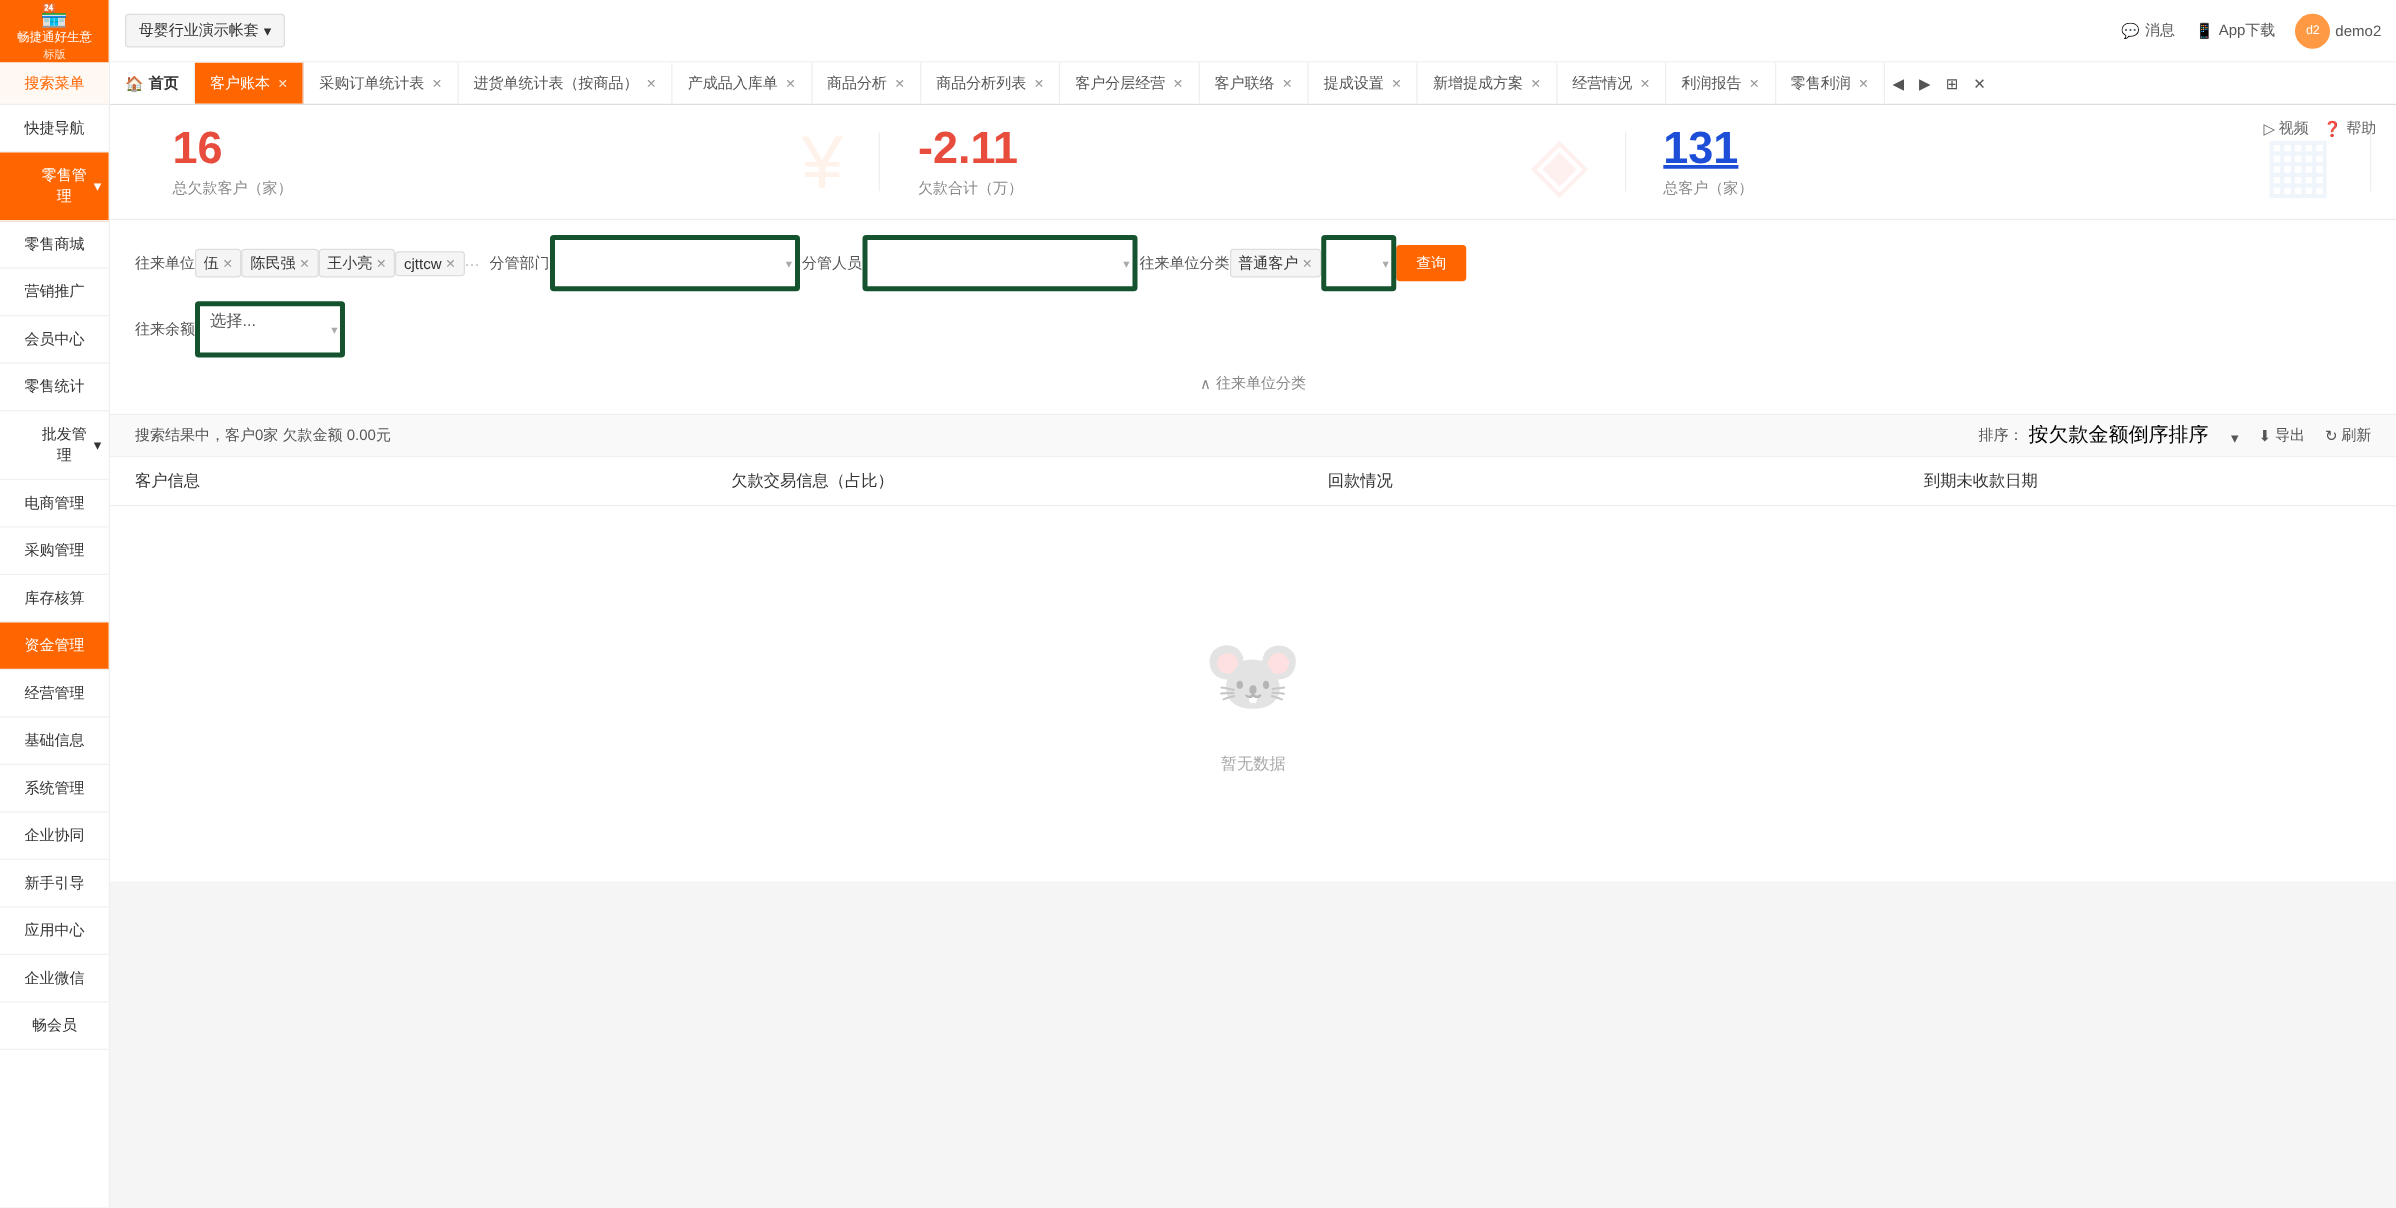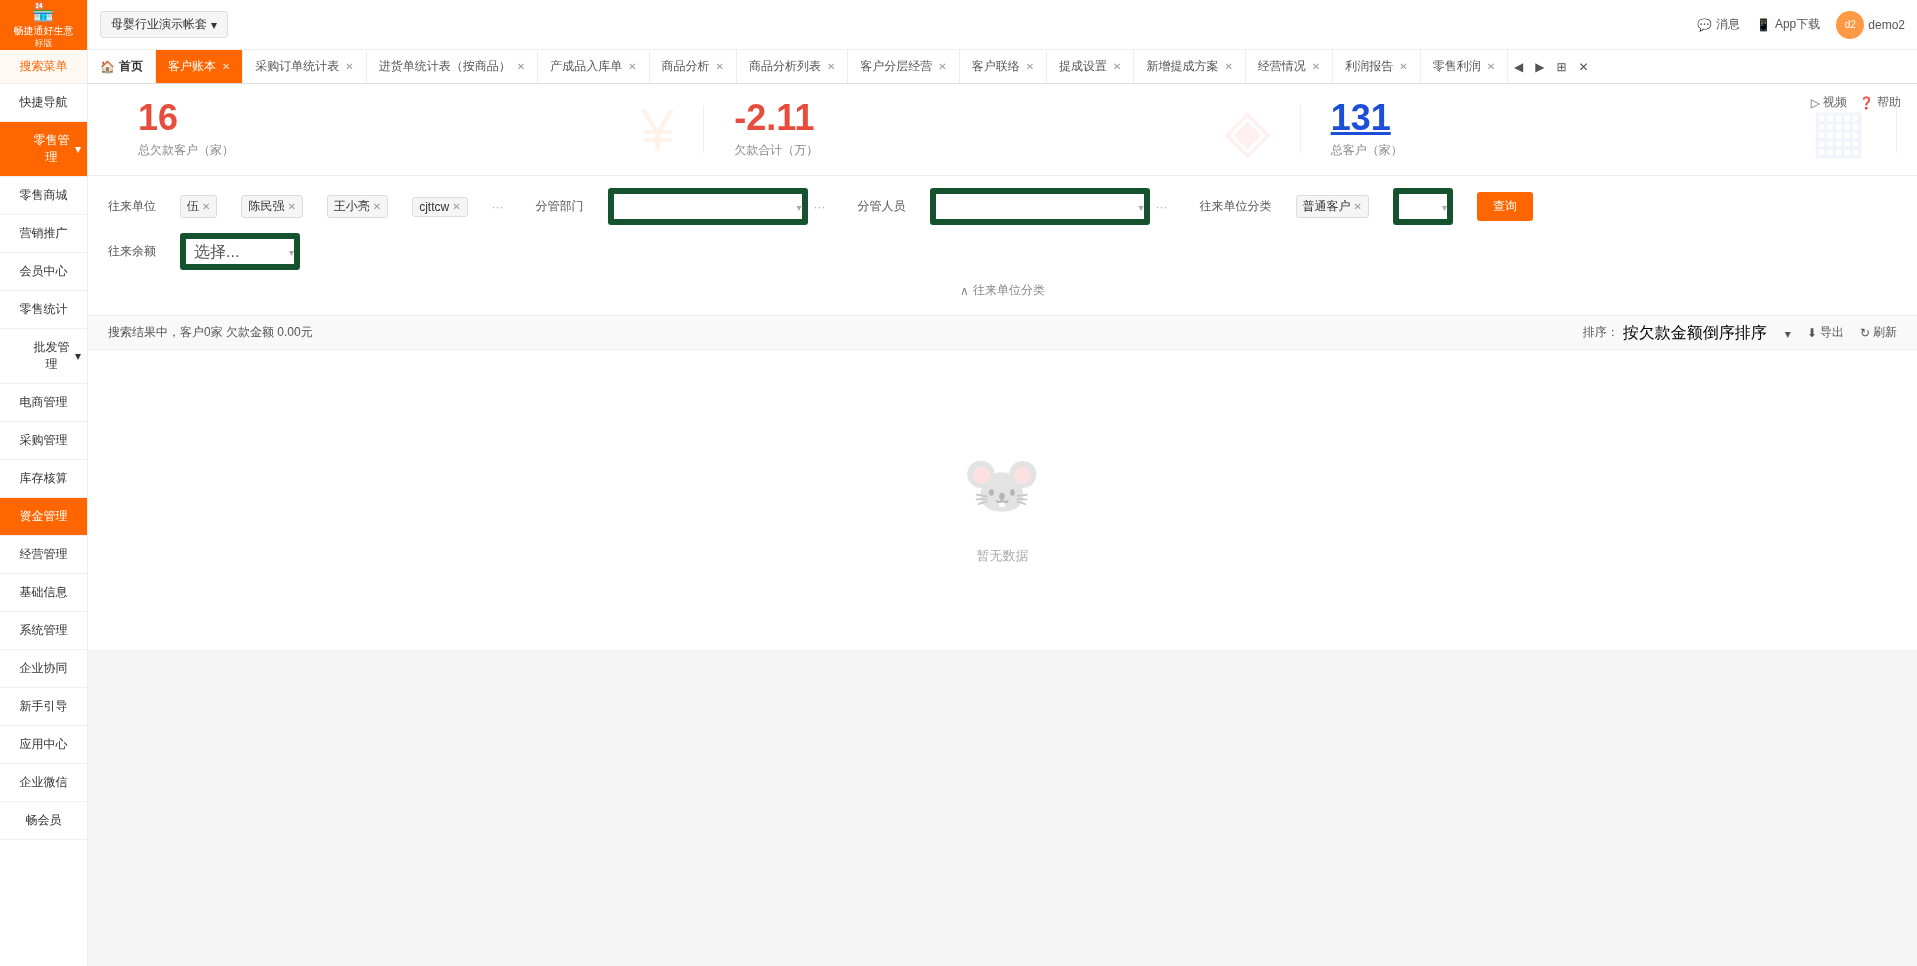--- a/index.html
+++ b/index.html
@@ -230,21 +230,21 @@
 
     
     .filter-area {
       background: #fff;
       padding: 12px 20px;
       border-bottom: 1px solid #eee;
     }
     .filter-row {
       display: flex;
       align-items: center;
-      gap: 24px;
+      gap: 0;
       margin-bottom: 8px;
       flex-wrap: wrap;
     }
     .filter-label {
       font-size: 12px;
       color: #555;
       white-space: nowrap;
     }
     .filter-tag {
       display: inline-flex;
@@ -253,24 +253,24 @@
       background: #f5f5f5;
       border: 1px solid #ddd;
       padding: 2px 6px;
       border-radius: 3px;
       font-size: 12px;
       color: #333;
     }
     .filter-tag .close { color: #999; cursor: pointer; font-size: 10px; }
     .filter-more { color: #aaa; cursor: pointer; font-size: 12px; }
     .filter-select {
-      border: 6px solid #14532d;
+      border: 4px solid #14532d;
       border-radius: 3px;
-      padding: 4px 28px 4px 8px;
-      font-size: 16px;
+      padding: 4px 28px 18px 8px;
+      font-size: 13px;
       background: #fff;
       color: #555;
       appearance: none;
       position: relative;
       min-width: 140px;
     }
     .filter-select-wrapper {
       position: relative;
       display: inline-block;
     }
@@ -626,20 +626,26 @@
           <span>导出</span>
         </div>
         <div class="action-link">
           <span>↻</span>
           <span>刷新</span>
         </div>
       </div>
     </div>
 
     <div class="data-table">
+      <div class="table-header">
+        <div>客户信息</div>
+        <div>欠款交易信息（占比）</div>
+        <div>回款情况</div>
+        <div>到期未收款日期</div>
+      </div>
       <div class="table-body">
         <div class="empty-state">
           <div class="empty-illustration"></div>
           <div class="empty-text">暂无数据</div>
         </div>
       </div>
     </div>
 
   </div>
 </div>

